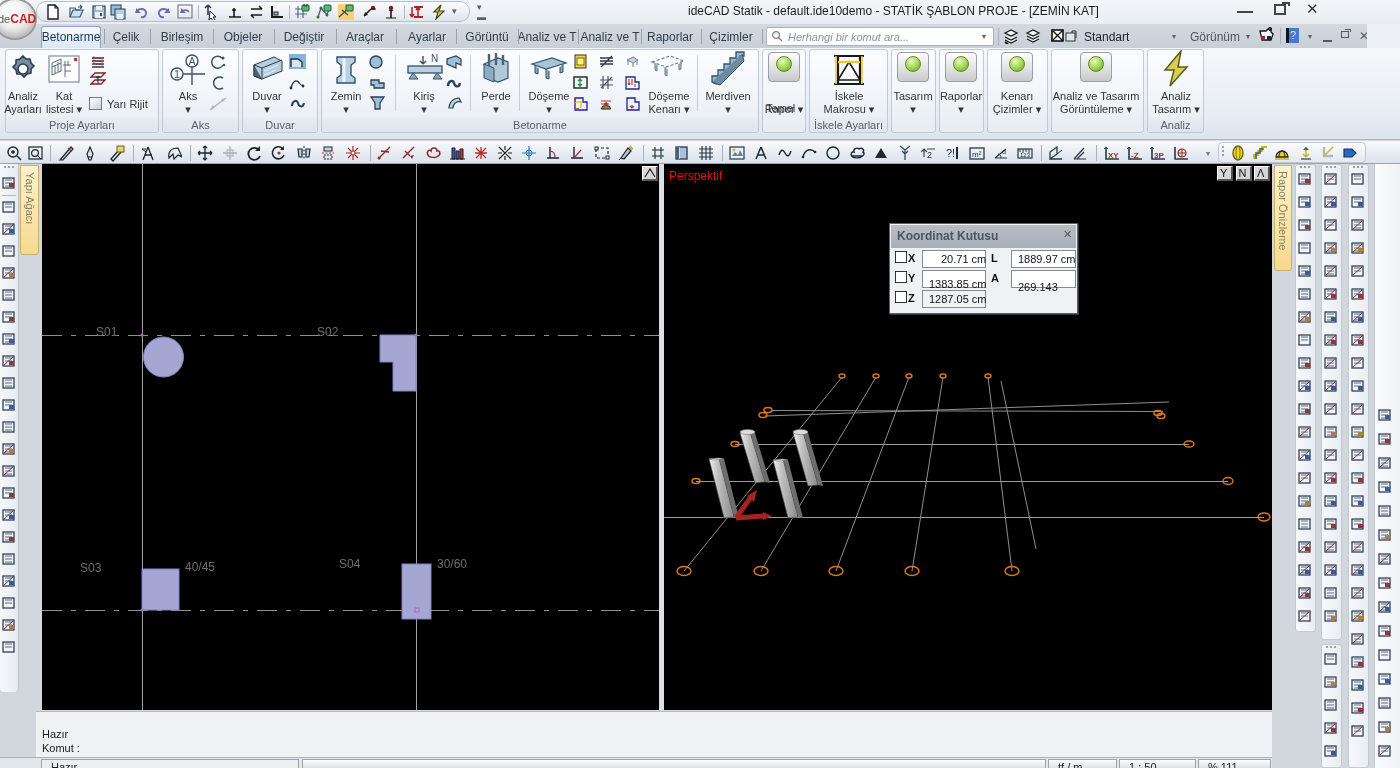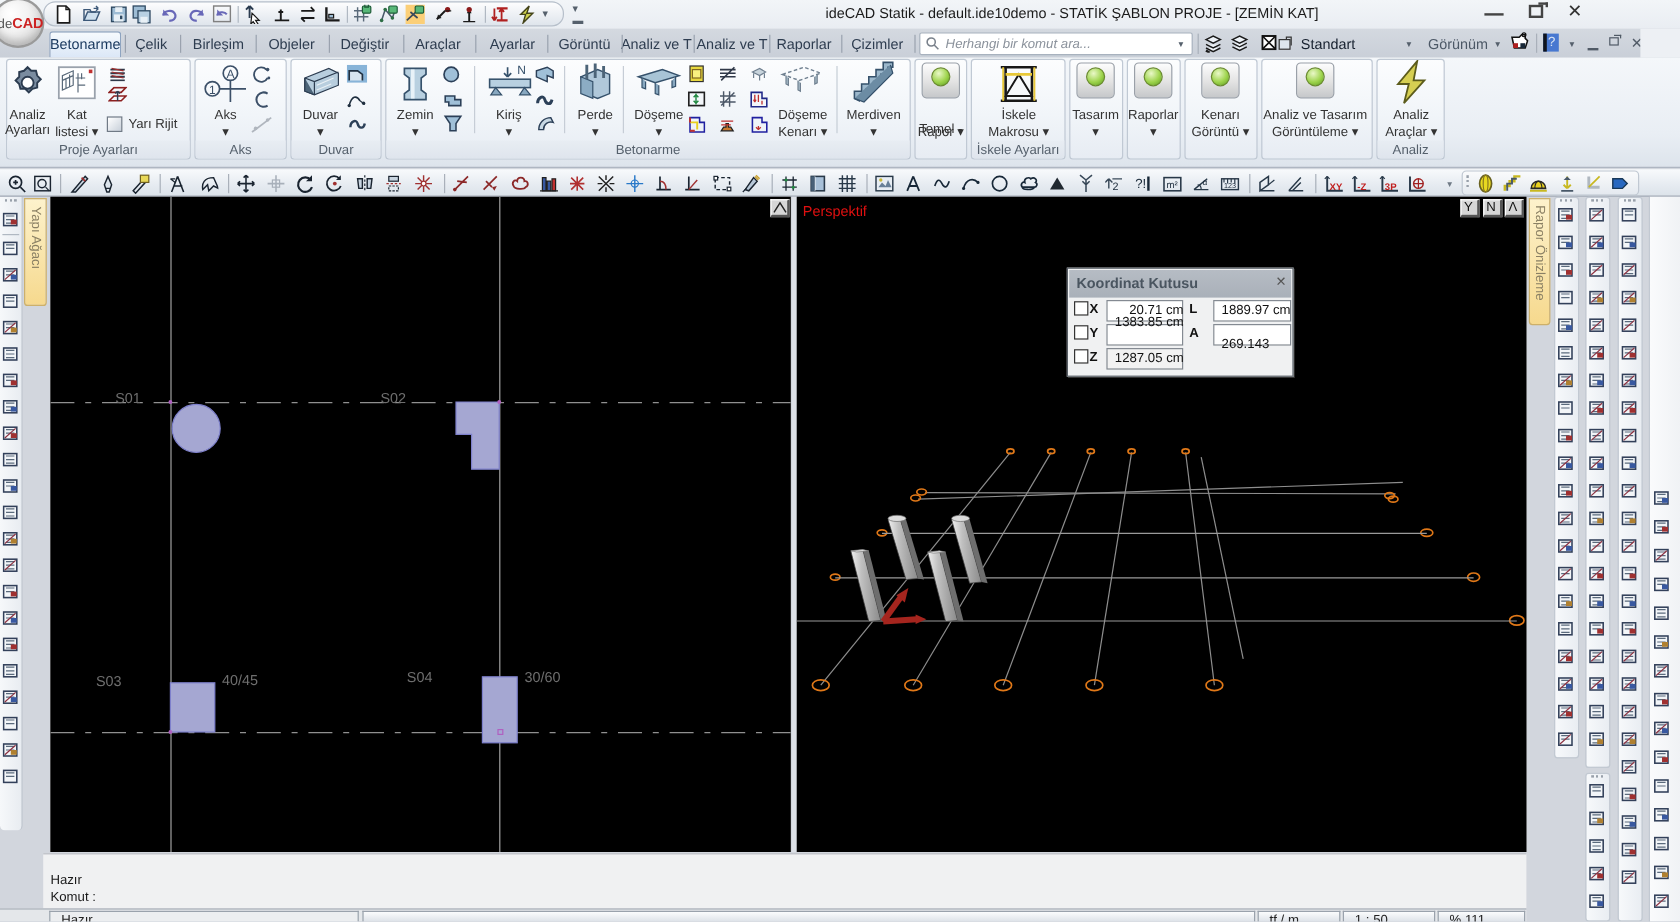--- a/index.html
+++ b/index.html
@@ -379,30 +379,30 @@
 <div class="abs" style="left:905px;top:56px;width:16px;height:16px;border-radius:50%;background:radial-gradient(circle at 38% 30%,#eaf8c8,#9ed44c 55%,#5a9a20);border:1px solid #6a8a30;"></div>
 <div class="tx" style="left:913px;top:90px;transform:translateX(-50%);font-size:11px;color:#333;">Tasarım</div>
 <div class="tx" style="left:913px;top:103px;transform:translateX(-50%);font-size:11px;color:#333;">▾</div>
 <div class="abs" style="left:945px;top:52px;width:32px;height:30px;background:linear-gradient(180deg,#fdfdfd,#e2e2e2 55%,#c6c8ca);border:1px solid #9aa0a8;border-radius:4px;"></div>
 <div class="abs" style="left:953px;top:56px;width:16px;height:16px;border-radius:50%;background:radial-gradient(circle at 38% 30%,#eaf8c8,#9ed44c 55%,#5a9a20);border:1px solid #6a8a30;"></div>
 <div class="tx" style="left:961px;top:90px;transform:translateX(-50%);font-size:11px;color:#333;">Raporlar</div>
 <div class="tx" style="left:961px;top:103px;transform:translateX(-50%);font-size:11px;color:#333;">▾</div>
 <div class="abs" style="left:1001px;top:52px;width:32px;height:30px;background:linear-gradient(180deg,#fdfdfd,#e2e2e2 55%,#c6c8ca);border:1px solid #9aa0a8;border-radius:4px;"></div>
 <div class="abs" style="left:1009px;top:56px;width:16px;height:16px;border-radius:50%;background:radial-gradient(circle at 38% 30%,#eaf8c8,#9ed44c 55%,#5a9a20);border:1px solid #6a8a30;"></div>
 <div class="tx" style="left:1017px;top:90px;transform:translateX(-50%);font-size:11px;color:#333;">Kenarı</div>
-<div class="tx" style="left:1017px;top:103px;transform:translateX(-50%);font-size:11px;color:#333;">Görüntü ▾</div>
+<div class="tx" style="left:1017px;top:103px;transform:translateX(-50%);font-size:11px;color:#333;">Çizimler ▾</div>
 <div class="abs" style="left:1080px;top:52px;width:32px;height:30px;background:linear-gradient(180deg,#fdfdfd,#e2e2e2 55%,#c6c8ca);border:1px solid #9aa0a8;border-radius:4px;"></div>
 <div class="abs" style="left:1088px;top:56px;width:16px;height:16px;border-radius:50%;background:radial-gradient(circle at 38% 30%,#eaf8c8,#9ed44c 55%,#5a9a20);border:1px solid #6a8a30;"></div>
 <div class="tx" style="left:1096px;top:90px;transform:translateX(-50%);font-size:11px;color:#333;">Analiz ve Tasarım</div>
 <div class="tx" style="left:1096px;top:103px;transform:translateX(-50%);font-size:11px;color:#333;">Görüntüleme ▾</div>
 <svg class="ico" style="left:1161px;top:50px;" width="30" height="38" viewBox="0 0 30 38">
     <path d="M20 1 4 20h9l-4 16 17-19h-9z" fill="#d6cf52" stroke="#5c5c1c" stroke-width="1.5"></path>
   </svg>
 <div class="tx" style="left:1176px;top:90px;transform:translateX(-50%);font-size:11px;color:#333;">Analiz</div>
-<div class="tx" style="left:1176px;top:103px;transform:translateX(-50%);font-size:11px;color:#333;">Araçlar ▾</div>
+<div class="tx" style="left:1176px;top:103px;transform:translateX(-50%);font-size:11px;color:#333;">Tasarım ▾</div>
 <div class="abs" style="left:0;top:141px;width:1400px;height:23px;background:linear-gradient(180deg,#f8fafc,#e6ebf1 60%,#dce3ea);border-bottom:1px solid #9ca4b0;"></div>
 <svg class="ico" style="left:6px;top:145px;" width="17" height="17" viewBox="0 0 17 17">
     <circle cx="7" cy="7" r="5" fill="none" stroke="#1a2430" stroke-width="1.4"></circle>
     <path d="M11 11l4 4M5 7h4M7 5v4" stroke="#1a2430" stroke-width="1.4"></path>
   </svg>
 <svg class="ico" style="left:28px;top:145px;" width="17" height="17" viewBox="0 0 17 17">
     <rect x="1" y="2" width="13" height="12" fill="none" stroke="#1a2430" stroke-width="1.2"></rect>
     <circle cx="7" cy="8" r="3.4" fill="none" stroke="#1a2430" stroke-width="1.2"></circle>
     <path d="M10 11l3 3" stroke="#1a2430"></path>
   </svg>
@@ -867,21 +867,21 @@
 <div class="abs" style="left:891px;top:225px;width:185px;height:23px;background:linear-gradient(180deg,#b6bcc4,#a9b0b9);"></div>
 <div class="tx" style="left:897px;top:229px;font-size:12px;font-weight:bold;color:#4a5560;">Koordinat Kutusu</div>
 <div class="tx" style="left:1063px;top:228px;font-size:11px;color:#555;">✕</div>
 <div class="abs" style="left:895px;top:251px;width:12px;height:12px;background:#fff;border:1px solid #333;"></div>
 <div class="tx" style="left:908px;top:252px;font-size:11px;font-weight:bold;color:#111;">X</div>
 <div class="abs" style="left:922px;top:250px;width:64px;height:18px;background:#fff;border:1px solid #848a92;"></div>
 <div class="tx" style="left:929px;top:253px;font-size:11px;color:#111;margin-left:12px;">20.71 cm</div>
 <div class="abs" style="left:895px;top:271px;width:12px;height:12px;background:#fff;border:1px solid #333;"></div>
 <div class="tx" style="left:908px;top:272px;font-size:11px;font-weight:bold;color:#111;">Y</div>
 <div class="abs" style="left:922px;top:270px;width:64px;height:18px;background:#fff;border:1px solid #848a92;"></div>
-<div class="tx" style="left:929px;top:263px;font-size:11px;color:#111;">1383.85 cm</div>
+<div class="tx" style="left:929px;top:278px;font-size:11px;color:#111;">1383.85 cm</div>
 <div class="abs" style="left:895px;top:291px;width:12px;height:12px;background:#fff;border:1px solid #333;"></div>
 <div class="tx" style="left:908px;top:292px;font-size:11px;font-weight:bold;color:#111;">Z</div>
 <div class="abs" style="left:922px;top:290px;width:64px;height:18px;background:#f2f2f2;border:1px solid #848a92;"></div>
 <div class="tx" style="left:929px;top:293px;font-size:11px;color:#111;">1287.05 cm</div>
 <div class="tx" style="left:991px;top:252px;font-size:11px;font-weight:bold;color:#111;">L</div>
 <div class="abs" style="left:1011px;top:250px;width:65px;height:18px;background:#fff;border:1px solid #848a92;"></div>
 <div class="tx" style="left:1018px;top:253px;font-size:11px;color:#111;">1889.97 cm</div>
 <div class="tx" style="left:991px;top:272px;font-size:11px;font-weight:bold;color:#111;">A</div>
 <div class="abs" style="left:1011px;top:270px;width:65px;height:18px;background:#fff;border:1px solid #848a92;"></div>
 <div class="tx" style="left:1018px;top:281px;font-size:11px;color:#111;">269.143</div>

